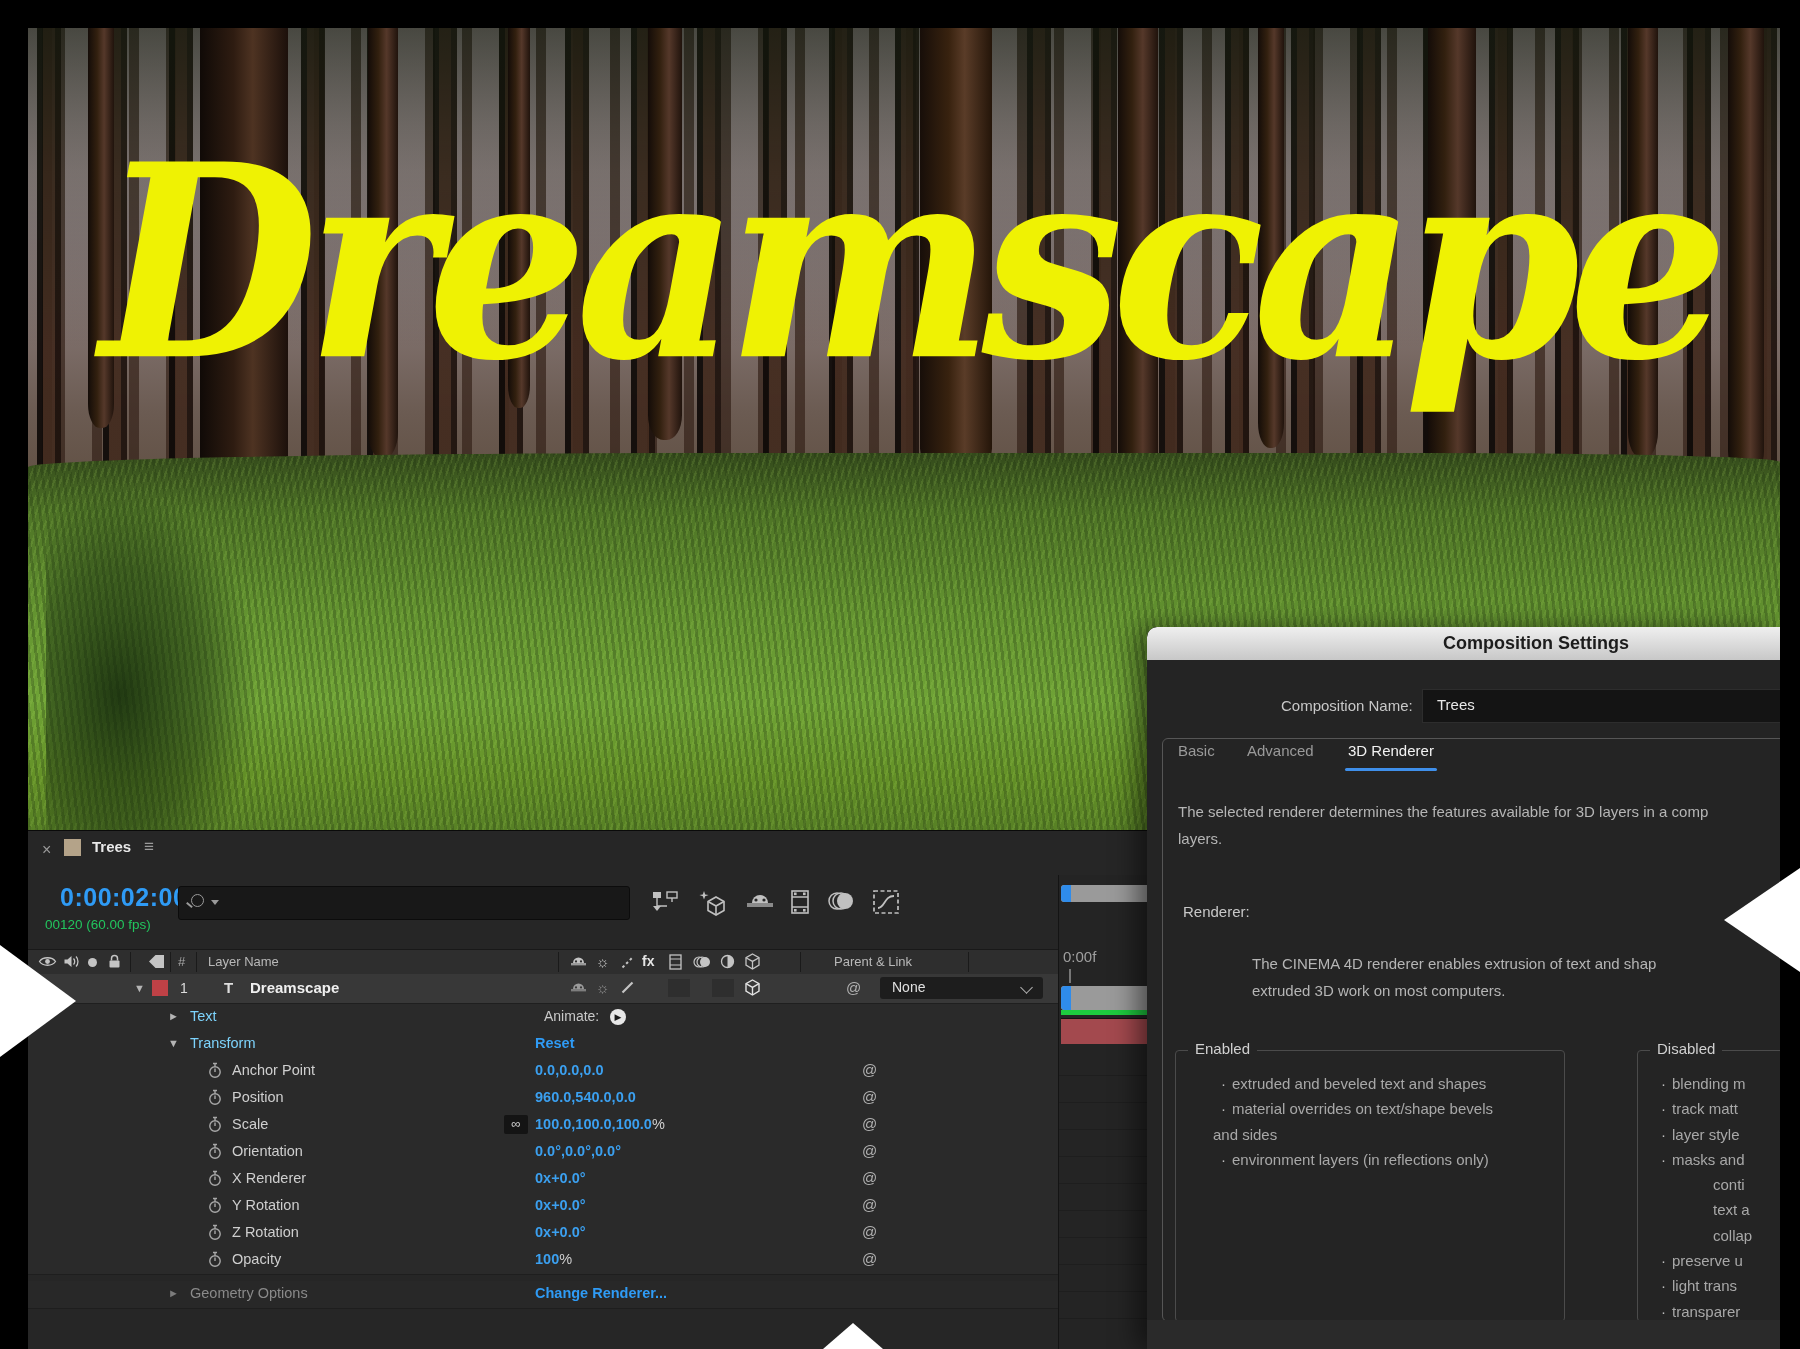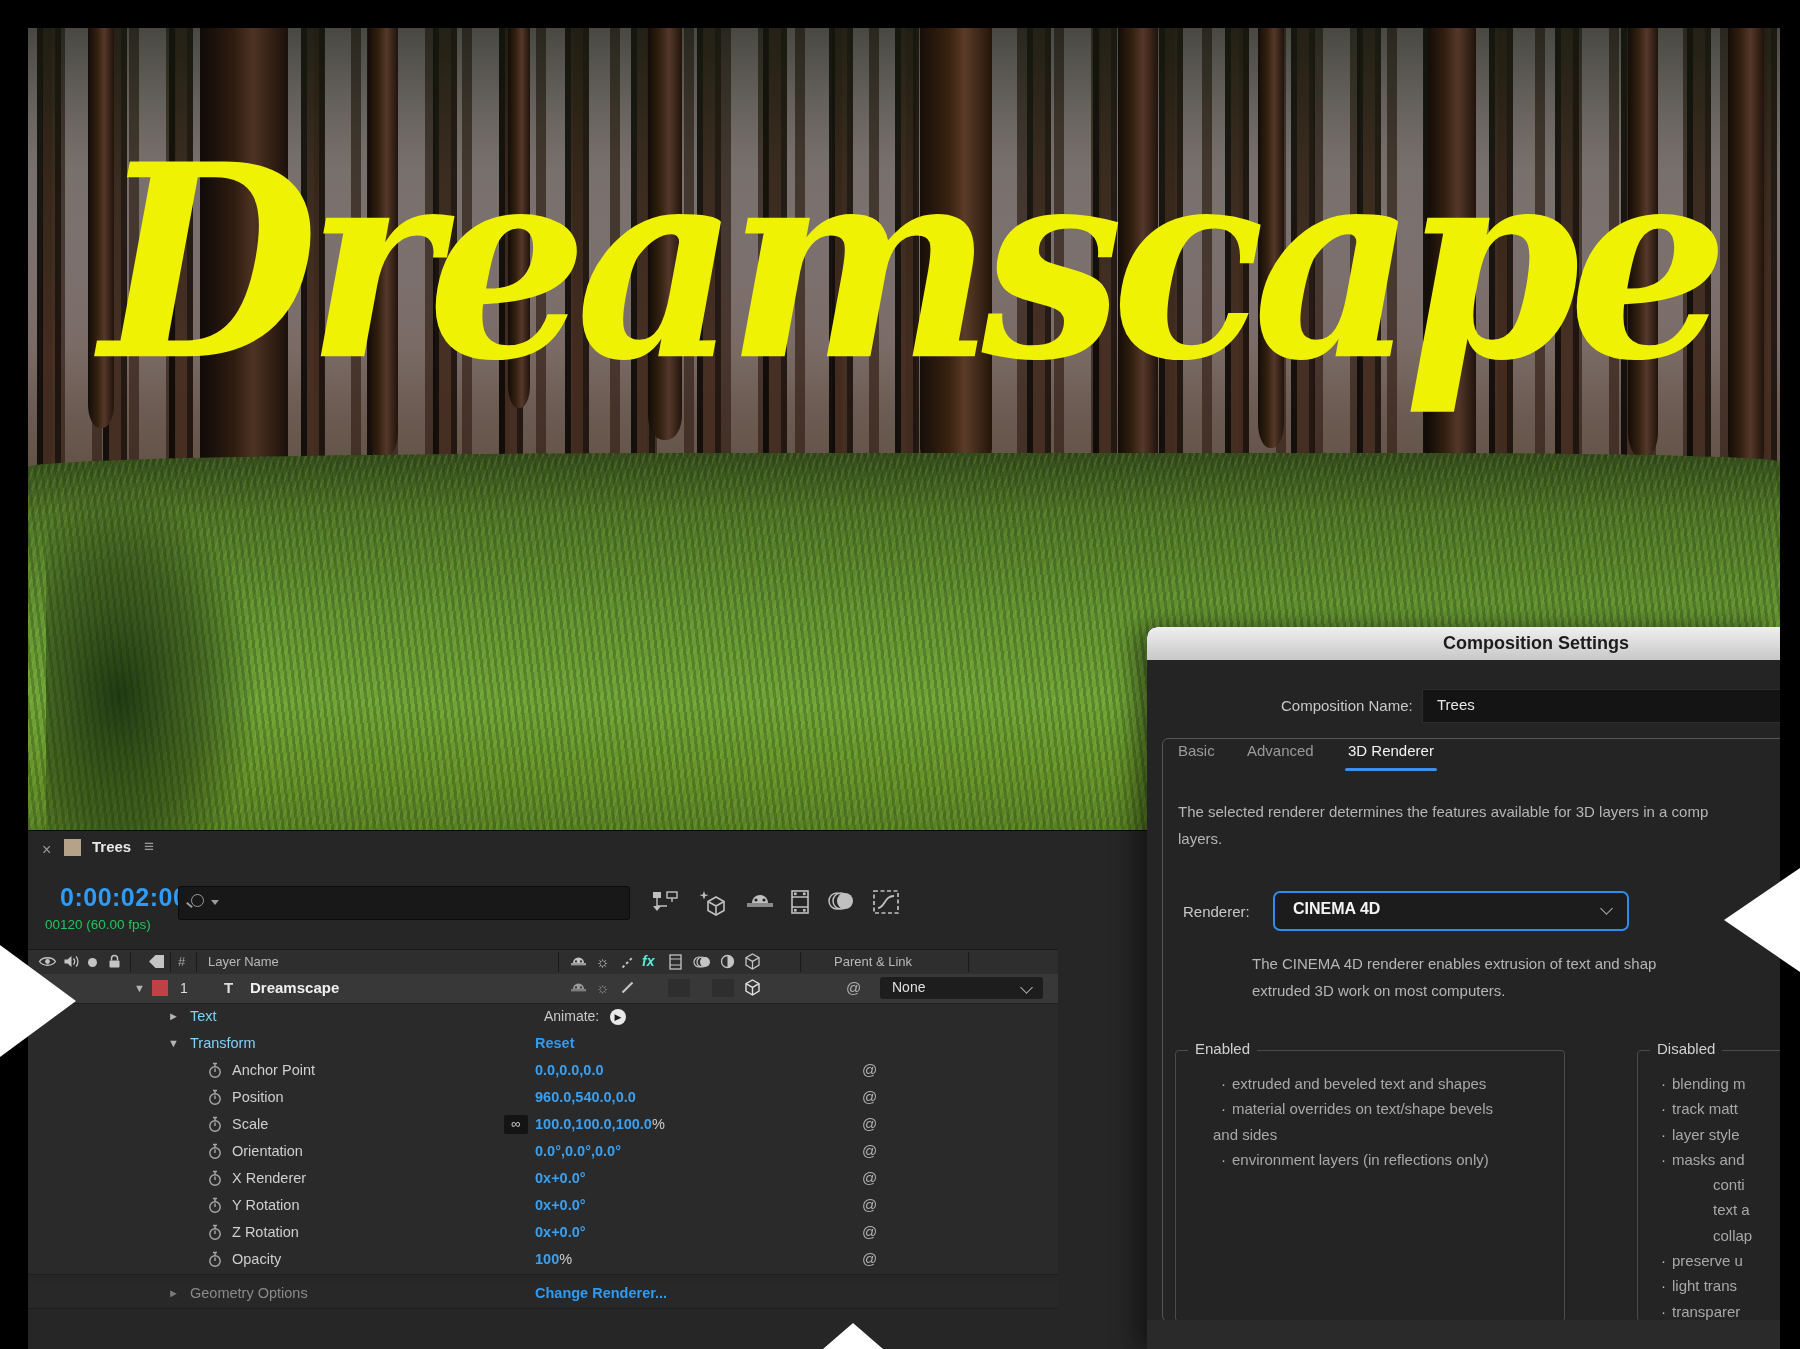--- a/index.html
+++ b/index.html
@@ -226,21 +226,21 @@
             <circle cx="11" cy="6.4" r="1.1" fill="#2e2e2e"></circle>
             <rect x="1" y="8" width="15" height="2.4" fill="#9a9a9a"></rect>
           </svg>
       </span>
       <span style="position:absolute;left:568px;top:3px;color:#c4c4c4;font-size:15px">☼</span>
       <span style="position:absolute;left:592px;top:5px">
         <svg width="15" height="15" viewBox="0 0 15 15">
             <path d="M2.5 12.5l10-10" stroke="#c4c4c4" stroke-width="2" stroke-dasharray="2.6 2.6"></path>
           </svg>
       </span>
-      <span style="position:absolute;left:614px;top:3px;color:#5eead4;font-style:italic;font-weight:bold;font-size:14px">fx</span>
+      <span style="position:absolute;left:614px;top:3px;color:#e5e5e5;font-weight:bold;font-size:14px">fx</span>
       <span style="position:absolute;left:640px;top:4px">
         <svg width="15" height="16" viewBox="0 0 15 16">
             <rect x="2" y="1" width="11" height="14" fill="none" stroke="#c4c4c4" stroke-width="1.3"></rect>
             <path d="M2 5h11M2 11h11" stroke="#c4c4c4" stroke-width="1.2"></path>
           </svg>
       </span>
       <span style="position:absolute;left:664px;top:5px">
         <svg width="20" height="14" viewBox="0 0 20 14">
             <circle cx="7" cy="7" r="5" fill="none" stroke="#c4c4c4" stroke-width="1.2"></circle>
             <circle cx="10" cy="7" r="5" fill="none" stroke="#c4c4c4" stroke-width="1.2"></circle>
@@ -405,20 +405,42 @@
       <span class="plabel">Opacity</span>
       <span class="pvalue"><span>100</span><span class="psuffix">%</span></span>
       <span class="pickwhip">@</span>
     </div>
     <div class="prow" style="top:450px;background:#282828">
       <span class="twirl2">►</span>
       <span class="glabel" style="color:#8a8a8a">Geometry Options</span>
       <span class="pvalue bluelink">Change Renderer...</span>
     </div>
 
+    <div class="strip">
+      <div class="gbar" style="top:10px;height:17px">
+          <span class="bluecap"></span>
+        </div>
+      <div class="rlabel">0:00f</div>
+      <div class="rtick"></div>
+      <div class="gbar" style="top:111px;height:24px">
+          <span class="bluecap"></span>
+        </div>
+      <div class="greenline"></div>
+      <div class="redbar"></div>
+      <div class="striprow" style="top:200px"></div>
+      <div class="striprow" style="top:227px"></div>
+      <div class="striprow" style="top:254px"></div>
+      <div class="striprow" style="top:281px"></div>
+      <div class="striprow" style="top:308px"></div>
+      <div class="striprow" style="top:335px"></div>
+      <div class="striprow" style="top:362px"></div>
+      <div class="striprow" style="top:389px"></div>
+      <div class="striprow" style="top:416px"></div>
+      <div class="striprow" style="top:443px"></div>
+    </div>
   </div>
 
   <div class="dlg">
     <div class="dtitle">
       <span class="dtitletext">Composition Settings</span>
     </div>
 
     <span class="cnlabel">Composition Name:</span>
     <span class="cninput">
       <span class="cntext">Trees</span>
@@ -427,24 +449,20 @@
     <div class="tabpanel"></div>
     <span class="dtab" style="left:31px">Basic</span>
     <span class="dtab" style="left:100px">Advanced</span>
     <span class="dtab active" style="left:201px">3D Renderer</span>
     <span class="tabunderline"></span>
 
     <div class="desc" style="top:176px">The selected renderer determines the features available for 3D layers in a comp</div>
     <div class="desc" style="top:203px">layers.</div>
 
     <span class="rlabel2">Renderer:</span>
-    <div class="rdrop">
-      <span class="rdroptext">CINEMA 4D</span>
-      <span class="chev rdropchev"></span>
-    </div>
 
     <div class="desc" style="left:105px;top:328px">The CINEMA 4D renderer enables extrusion of text and shap</div>
     <div class="desc" style="left:105px;top:355px">extruded 3D work on most computers.</div>
 
     <div class="fset" style="left:28px;width:388px">
       <span class="legend">Enabled</span>
       <div class="blist">
         <div class="bline"><span class="bdot">·</span><span>extruded and beveled text and shapes</span></div>
         <div class="bline"><span class="bdot">·</span><span>material overrides on text/shape bevels</span></div>
         <div class="bline" style="padding-left:37px"><span>and sides</span></div>

